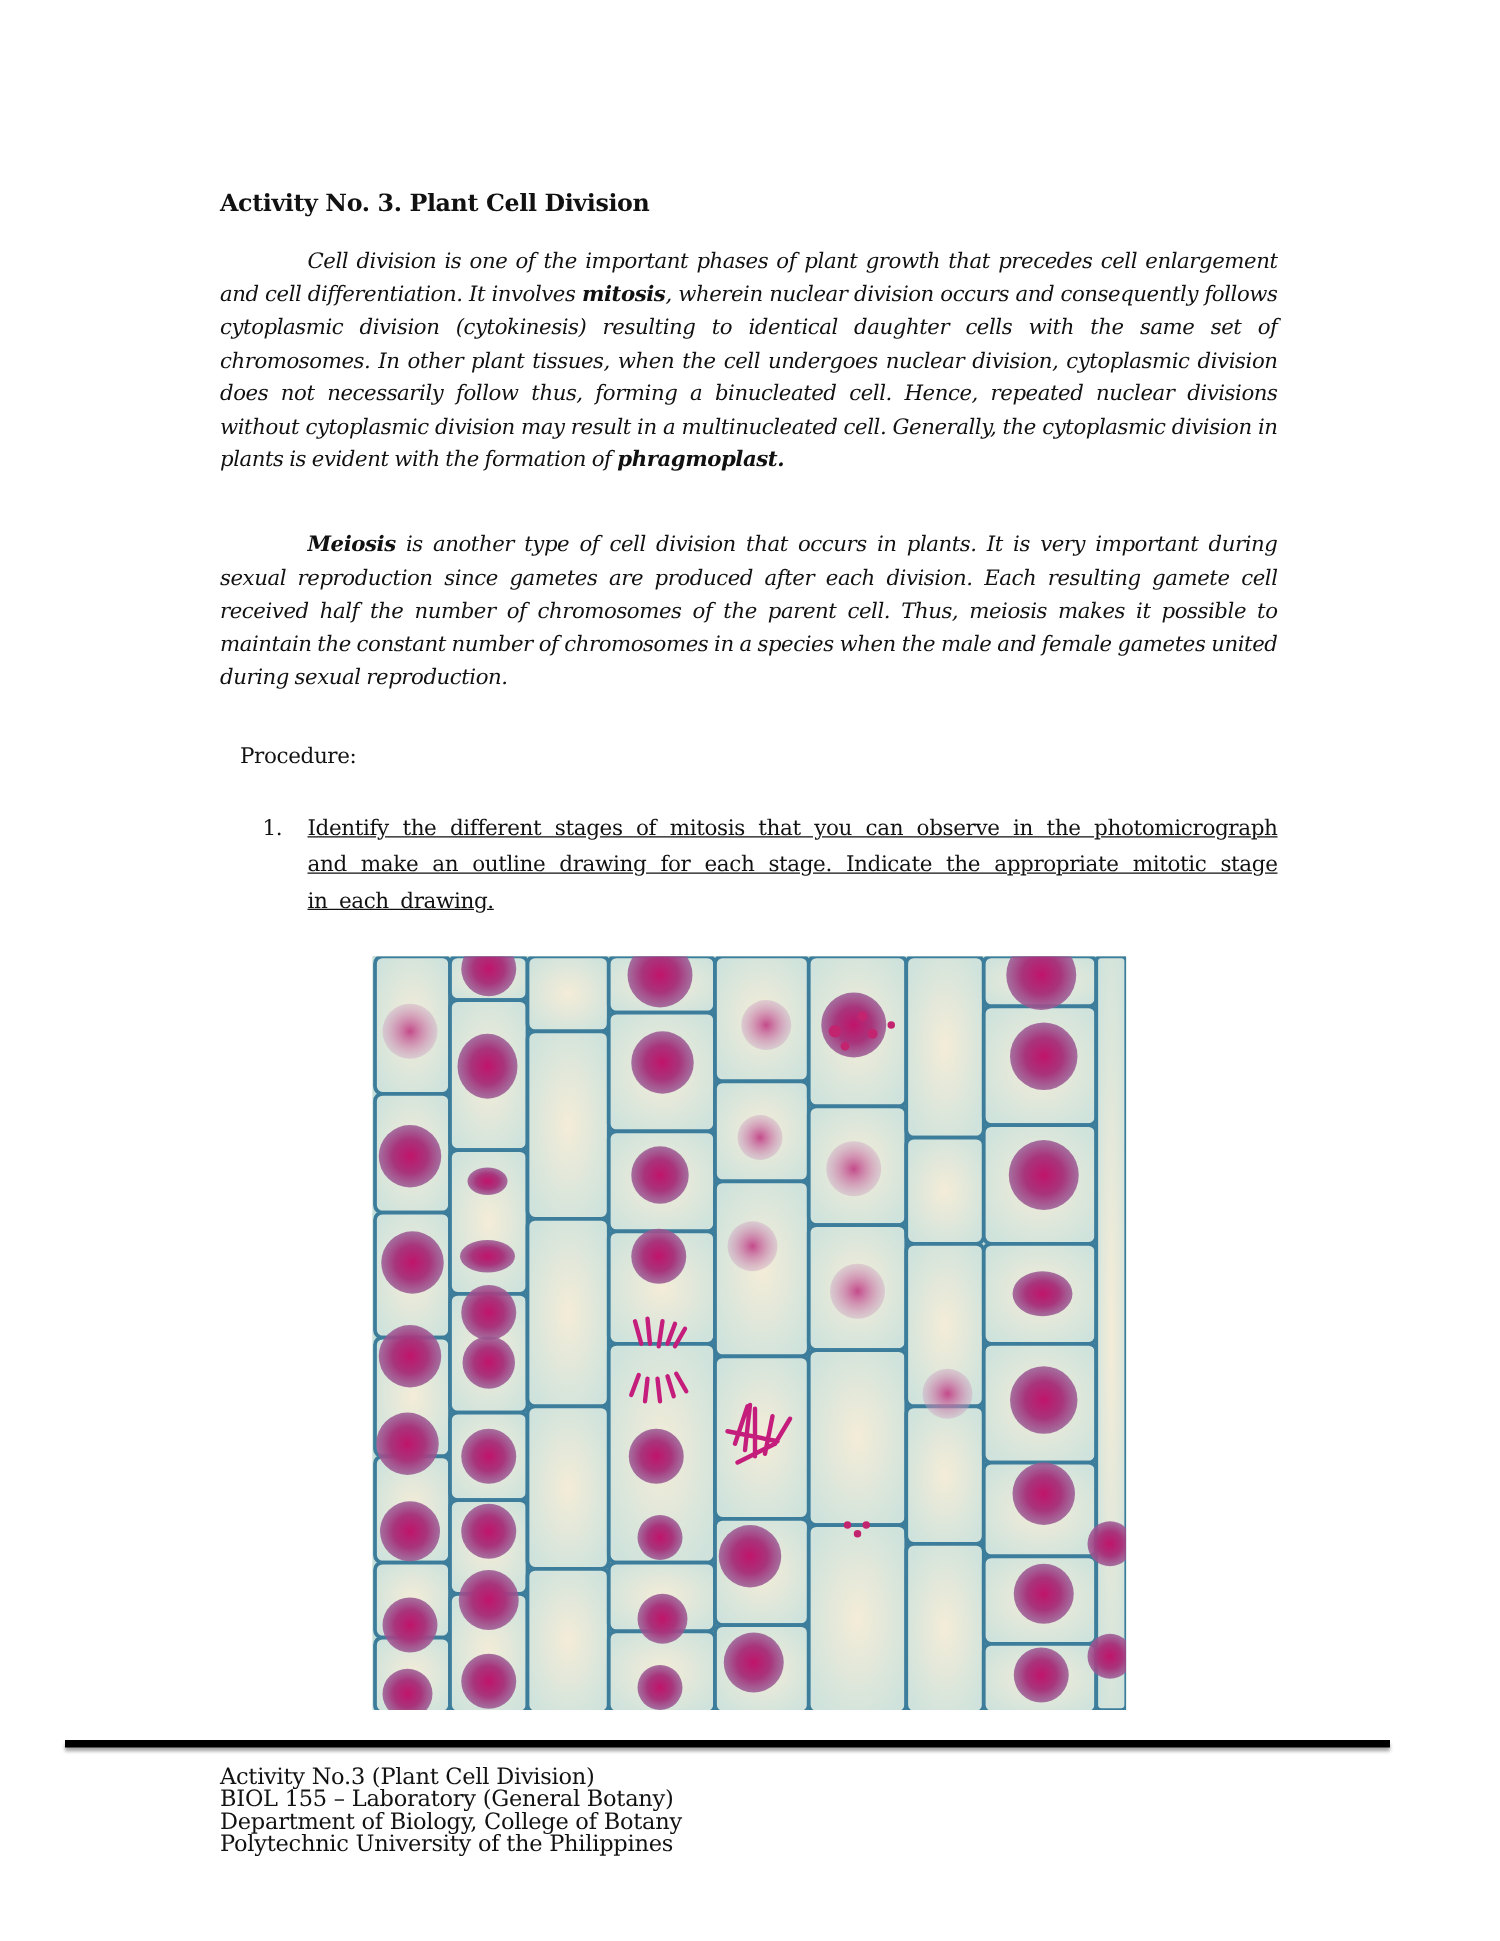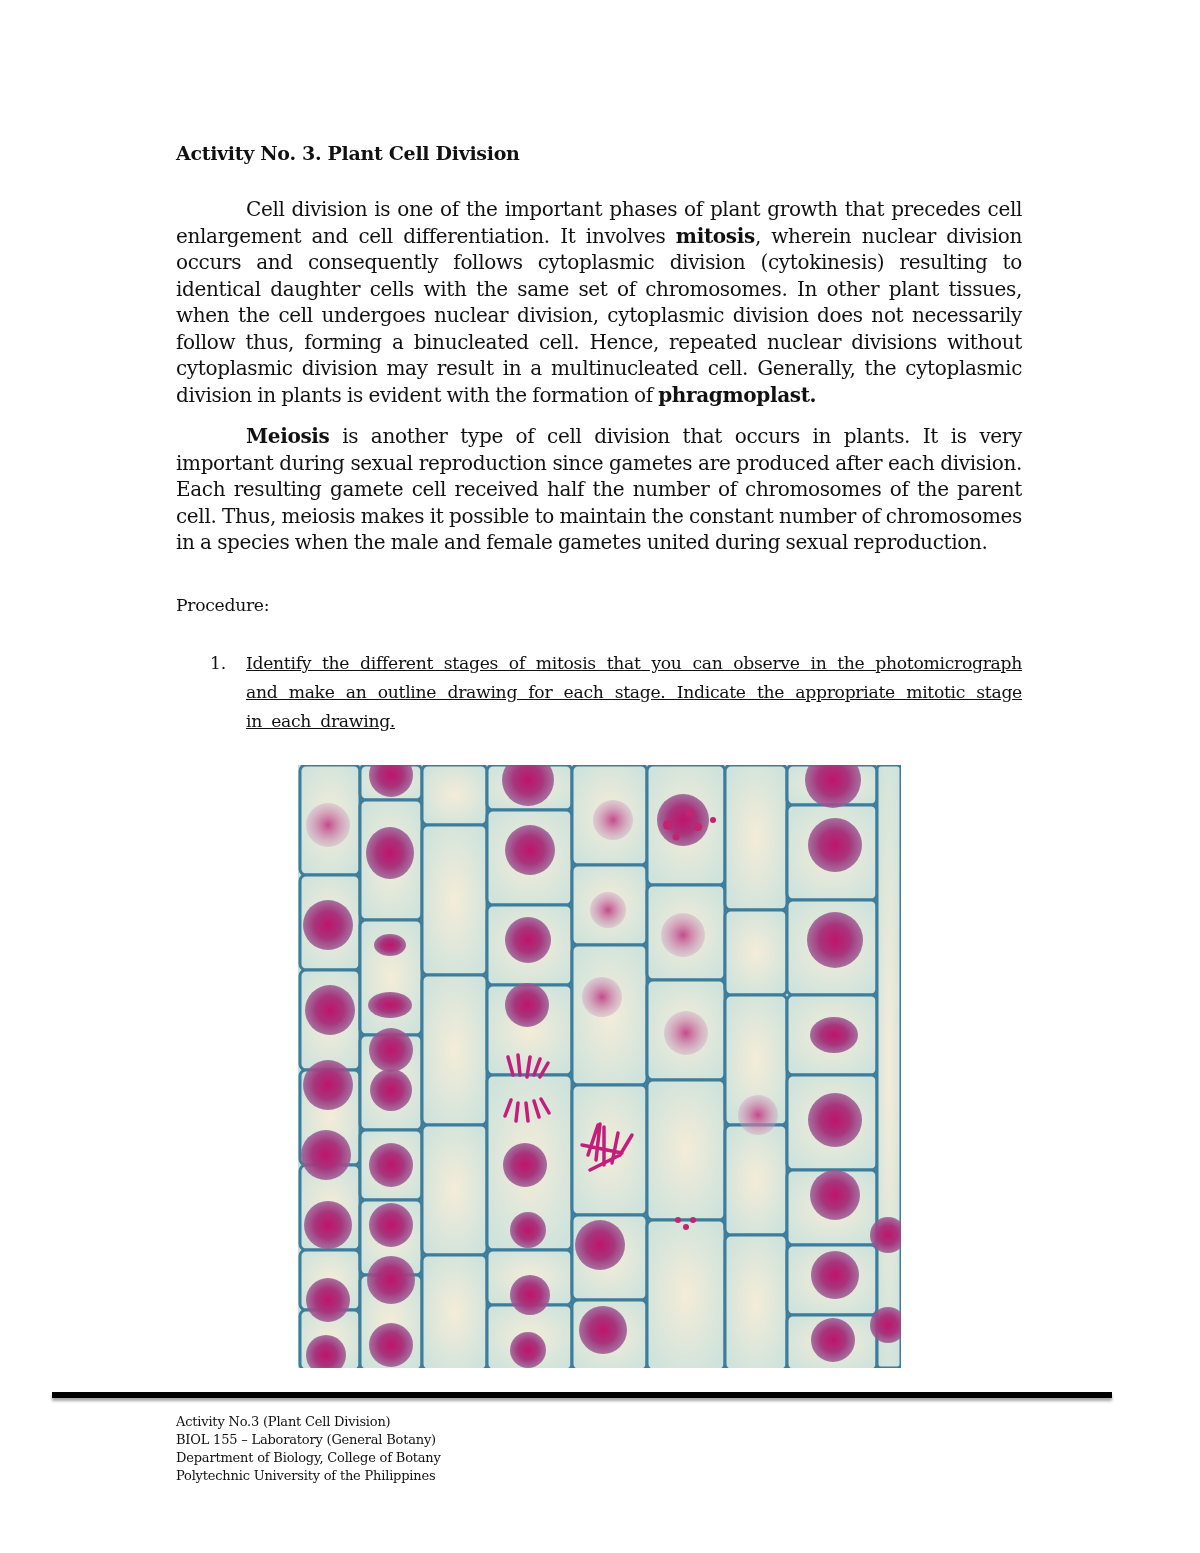--- a/index.html
+++ b/index.html
@@ -11,42 +11,43 @@
       width: 1200px;
       height: 1553px;
       position: relative;
       overflow: hidden;
       font-family: "DejaVu Serif", "Liberation Serif", serif;
       color: #111;
     }
     .page-title {
       position: absolute;
       left: 176px;
-      top: 142px;
+      top: 152px;
       font-size: 19px;
       font-weight: bold;
       letter-spacing: -0.3px;
     }
     .body-text {
       position: absolute;
       left: 176px;
       width: 846px;
-      font-size: 20px;
+      font-size: 17px;
       line-height: 26.5px;
       text-align: justify;
       letter-spacing: -0.35px;
       word-spacing: -0.5px;
+      font-style: italic;
     }
     .para1 { top: 196px; }
     .para2 { top: 423px; }
     .indent { display: inline-block; width: 70px; }
     .b { font-weight: bold; }
     .procedure-label {
       position: absolute;
-      left: 176px;
+      left: 192px;
       top: 595px;
       font-size: 17.2px;
       letter-spacing: -0.3px;
     }
     .procedure-list {
       position: absolute;
       left: 210px;
       top: 649px;
       width: 812px;
       font-size: 17.2px;
@@ -82,21 +83,21 @@
       top: 1392px;
       width: 1060px;
       height: 6px;
       background: #000;
       box-shadow: 0 3px 3px rgba(0,0,0,0.35);
     }
     .footer {
       position: absolute;
       left: 176px;
       top: 1413px;
-      font-size: 13px;
+      font-size: 18px;
       line-height: 18px;
       letter-spacing: -0.2px;
     }
   </style>
 </head>
 <body>
 
 <div class="page-title">Activity No. 3.  Plant Cell Division</div>
 
 <div class="body-text para1">

